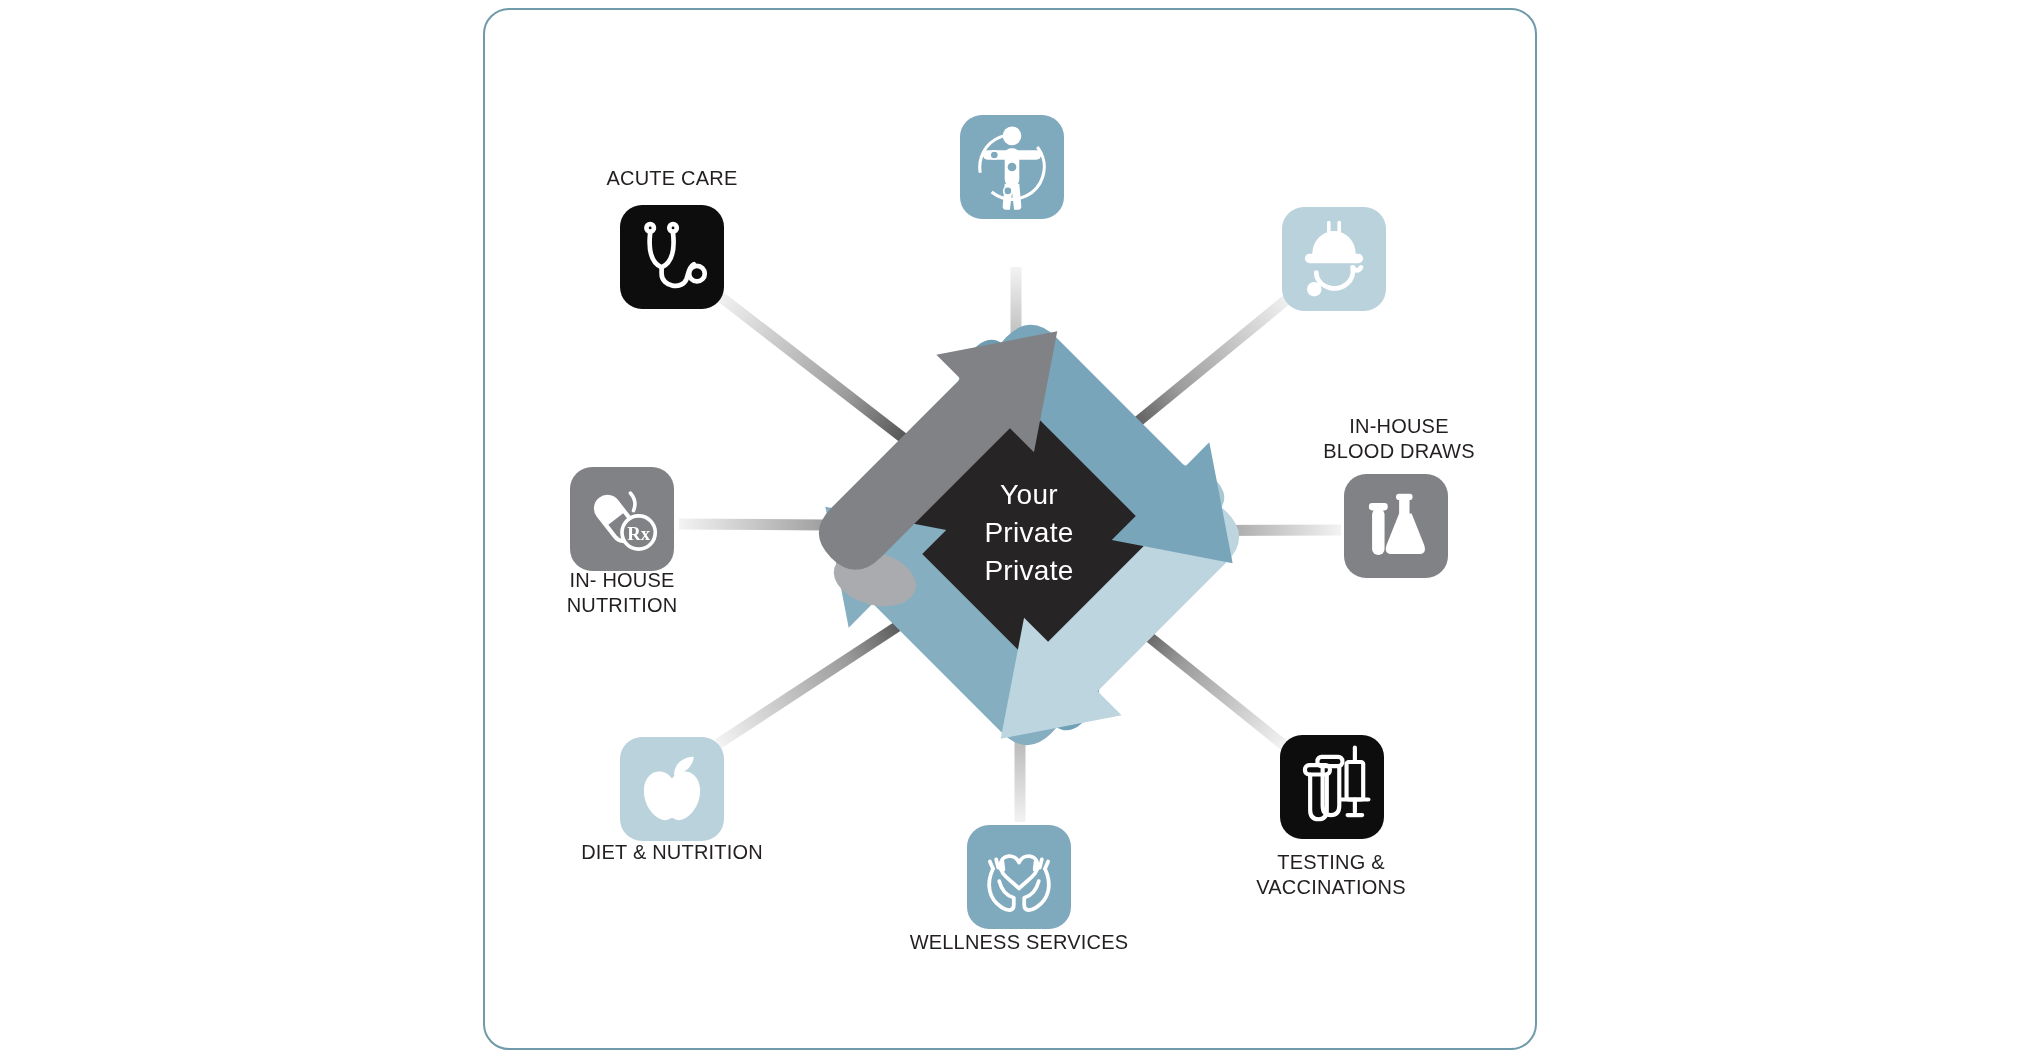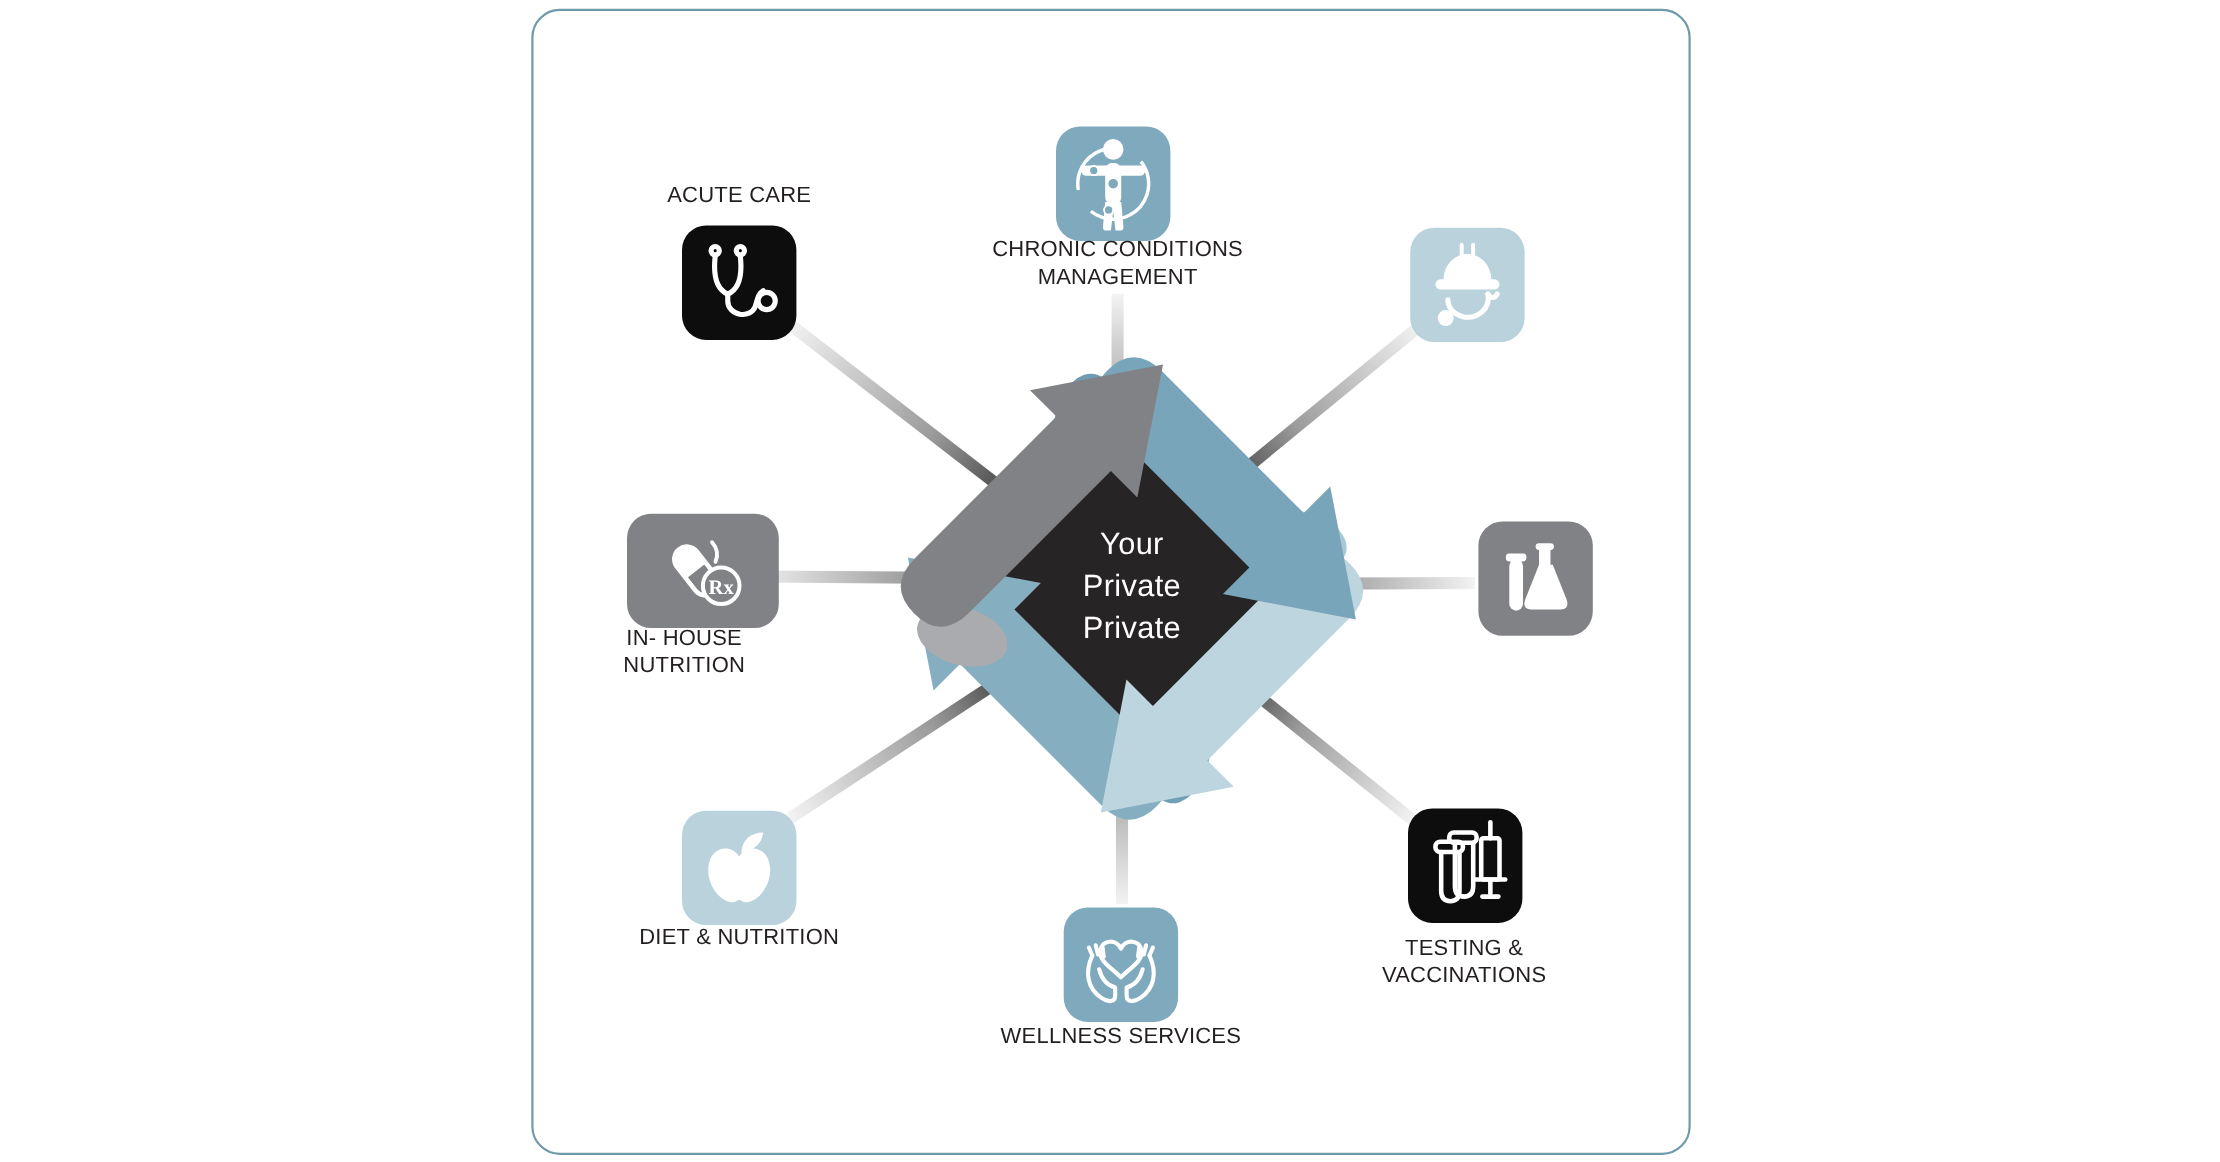--- a/index.html
+++ b/index.html
@@ -22,21 +22,21 @@
   .label{position:absolute;width:300px;z-index:4;text-align:center;
          color:#231F20;font-size:20px;line-height:25px;letter-spacing:.2px;}
   
   #tl-acute{left:135px;top:195px;}      #lb-acute{left:37px;top:156px;}
   #tl-chronic{left:475px;top:105px;}    #lb-chronic{left:381px;top:205px;}
   #tl-occ{left:797px;top:197px;}        #lb-occ{left:700px;top:140px;}
   #tl-blood{left:859px;top:464px;}      #lb-blood{left:764px;top:404px;}
   #tl-test{left:795px;top:725px;}       #lb-test{left:696px;top:840px;}
   #tl-well{left:482px;top:815px;}       #lb-well{left:384px;top:920px;}
   #tl-diet{left:135px;top:727px;}       #lb-diet{left:37px;top:830px;}
-  #tl-pharm{left:85px;top:457px;padding-left:34px;}       #lb-pharm{left:-13px;top:558px;}
+  #tl-pharm{left:85px;top:457px;}       #lb-pharm{left:-13px;top:558px;}
 </style>
 </head>
 <body>
 
 <div class="stage">
 
   <svg class="spokes" viewBox="0 0 1054 1042">
     <defs>
       <linearGradient id="g-acute" gradientUnits="userSpaceOnUse" x1="232" y1="284" x2="470" y2="468">
         <stop offset="0" stop-color="#F3F3F3"></stop>
@@ -139,39 +139,39 @@
       <circle cx="50" cy="50" r="31" fill="none" stroke="#fff" stroke-width="3" stroke-dasharray="60 22" transform="rotate(18 50 50)"></circle>
       <circle cx="50" cy="20" r="9" fill="#fff"></circle>
       <rect x="22" y="34" width="56" height="9" rx="4.5" fill="#fff"></rect>
       <rect x="43" y="32" width="14" height="36" rx="6" fill="#fff"></rect>
       <path d="M43 66 L41 88 Q41 91 44 91 L48 91 L50 74 L52 91 L56 91 Q59 91 59 88 L57 66 Z" fill="#fff"></path>
       <circle cx="33" cy="38.5" r="4" fill="#7FA9BD" stroke="#fff" stroke-width="1.6"></circle>
       <circle cx="50" cy="50" r="5" fill="#7FA9BD" stroke="#fff" stroke-width="1.6"></circle>
       <circle cx="46" cy="73" r="4" fill="#7FA9BD" stroke="#fff" stroke-width="1.6"></circle>
     </svg>
   </div>
-  <div class="label" id="lb-chronic">
-    <div>CHRONIC CONDITIONS</div>
-    <div>MANAGEMENT</div>
-  </div>
 
   <div class="tile paleblue" id="tl-occ">
     <svg viewBox="0 0 100 100">
       <path d="M29 47 C29 30 41 23 50 23 C59 23 71 30 71 47 Z" fill="#fff"></path>
       <rect x="22" y="45" width="56" height="9" rx="4.5" fill="#fff"></rect>
       <line x1="45" y1="15" x2="45" y2="23" stroke="#fff" stroke-width="3.5" stroke-linecap="round"></line>
       <line x1="55" y1="15" x2="55" y2="23" stroke="#fff" stroke-width="3.5" stroke-linecap="round"></line>
       <g fill="none" stroke="#fff" stroke-width="4.5" stroke-linecap="round">
         <path d="M68 58 C70 71 59 80 47 78 C38 76 33 70 33 63"></path>
         <path d="M68 58 C70 62 74 62 76 58"></path>
       </g>
       <circle cx="31" cy="79" r="7" fill="#fff"></circle>
     </svg>
   </div>
 
+  <div class="label" id="lb-blood">
+    <div>IN-HOUSE</div>
+    <div>BLOOD DRAWS</div>
+  </div>
   <div class="tile gray" id="tl-blood">
     <svg viewBox="0 0 100 100">
       <rect x="24" y="28" width="18" height="7" rx="3" fill="#fff"></rect>
       <rect x="27" y="33" width="12" height="45" rx="6" fill="#fff"></rect>
       <rect x="50" y="19" width="16" height="6" rx="3" fill="#fff"></rect>
       <rect x="53" y="23" width="10" height="17" fill="#fff"></rect>
       <path d="M53 38 L41 68 Q38 77 46 77 L72 77 Q80 77 77 68 L65 38 Z" fill="#fff"></path>
     </svg>
   </div>
 

